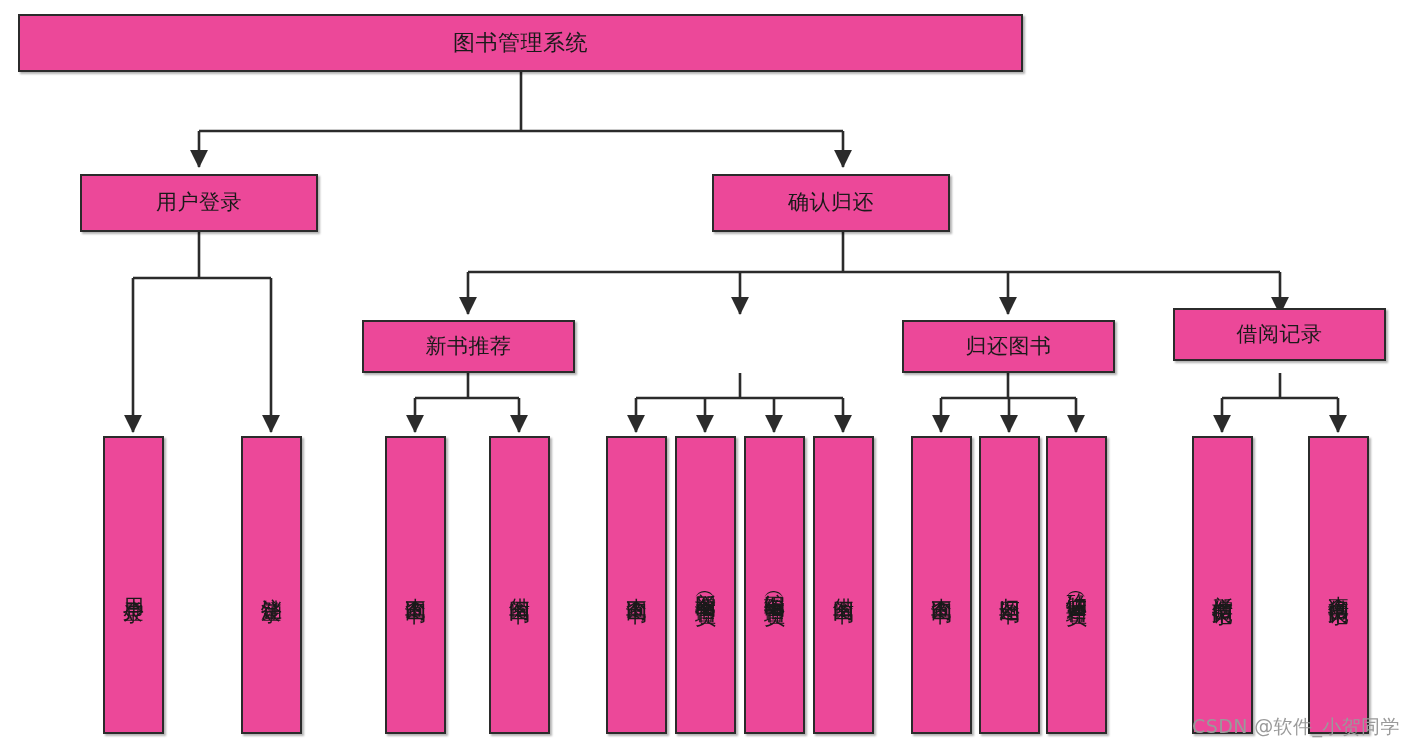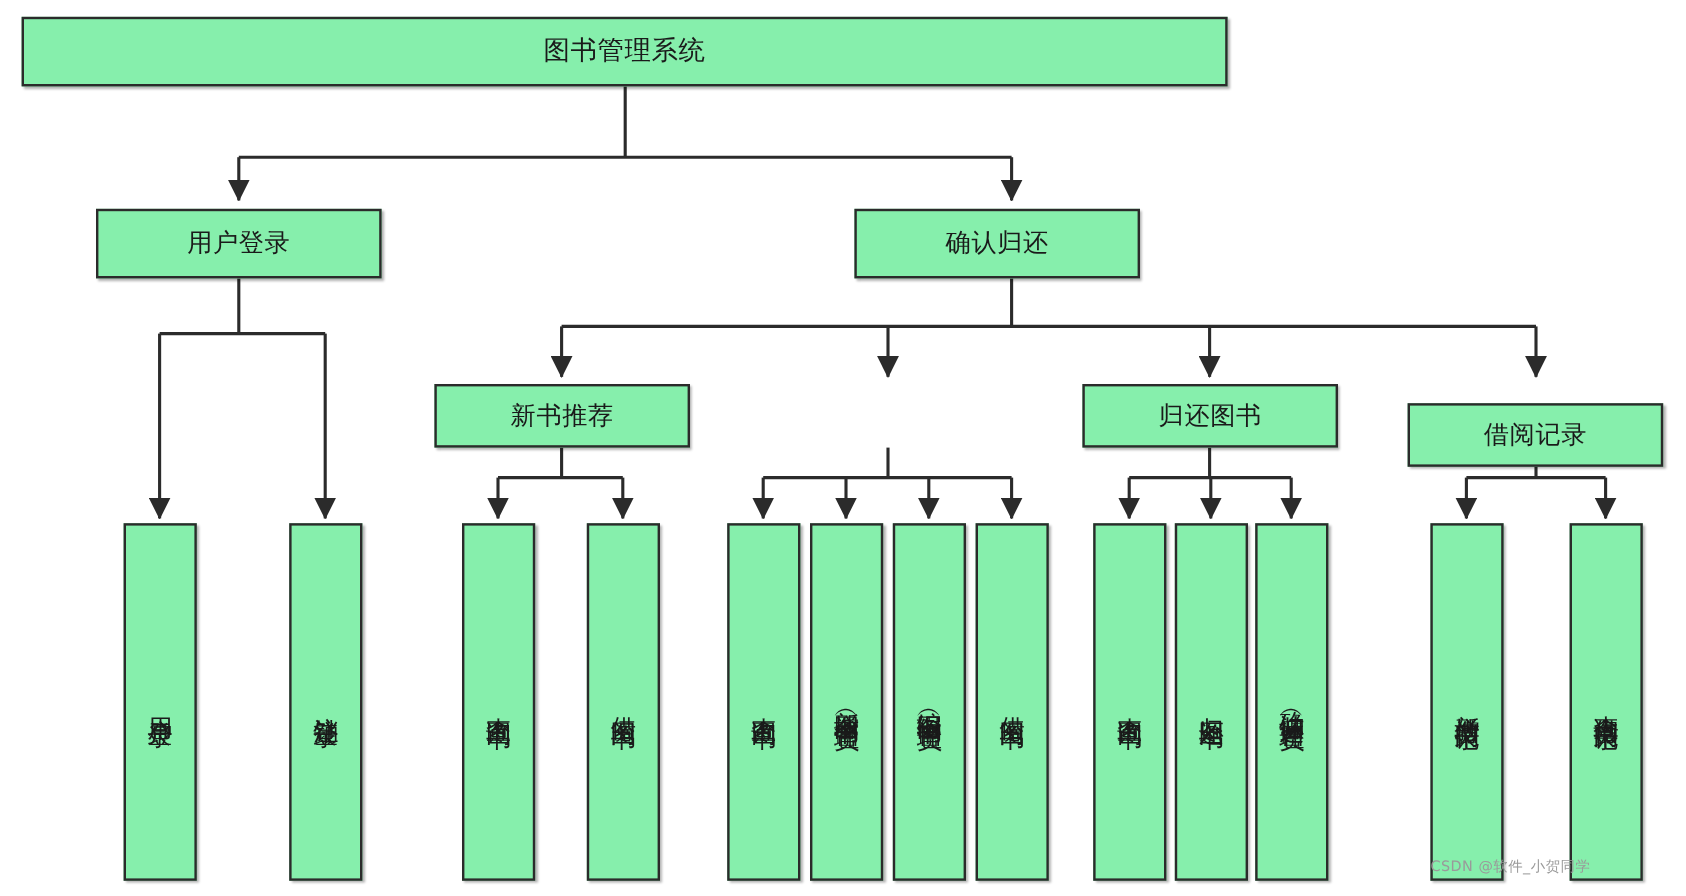--- a/index.html
+++ b/index.html
@@ -22,21 +22,21 @@
     position: absolute;
     left: 0;
     top: 0;
     width: 1405px;
     height: 747px;
     pointer-events: none;
   }
   .node {
     position: absolute;
     box-sizing: border-box;
-    background: #86efac;
+    background: #ec4899;
     border: 2px solid #2b2b2b;
     box-shadow: 2px 2px 2px rgba(0,0,0,0.30);
     display: flex;
     align-items: center;
     justify-content: center;
     color: #1a1a1a;
   }
   .node-label {
     display: block;
     text-align: center;
@@ -60,21 +60,21 @@
     writing-mode: vertical-rl;
     text-orientation: upright;
     font-size: 21px;
     line-height: 1.05;
     letter-spacing: 2px;
     white-space: nowrap;
     max-height: 276px;
   }
   .watermark {
     position: absolute;
-    font-size: 12px;
+    font-size: 19px;
     color: #9a9a9a;
     white-space: nowrap;
     letter-spacing: 0.4px;
   }
 </style>
 </head>
 <body>
 
 <div id="diagram-root">
 
@@ -138,21 +138,21 @@
   <div class="node horiz" style="left:712px; top:174px; width:238px; height:58px;">
     <span class="node-label">确认归还</span>
   </div>
 
   <div class="node horiz" style="left:362px; top:320px; width:213px; height:53px;">
     <span class="node-label">新书推荐</span>
   </div>
   <div class="node horiz" style="left:902px; top:320px; width:213px; height:53px;">
     <span class="node-label">归还图书</span>
   </div>
-  <div class="node horiz" style="left:1173px; top:336px; width:213px; height:53px;">
+  <div class="node horiz" style="left:1173px; top:308px; width:213px; height:53px;">
     <span class="node-label">借阅记录</span>
   </div>
 
   <div class="node vert" style="left:103px; top:436px; width:61px; height:298px;">
     <span class="node-label">用户登录</span>
   </div>
   <div class="node vert" style="left:241px; top:436px; width:61px; height:298px;">
     <span class="node-label">注销登录</span>
   </div>
 

